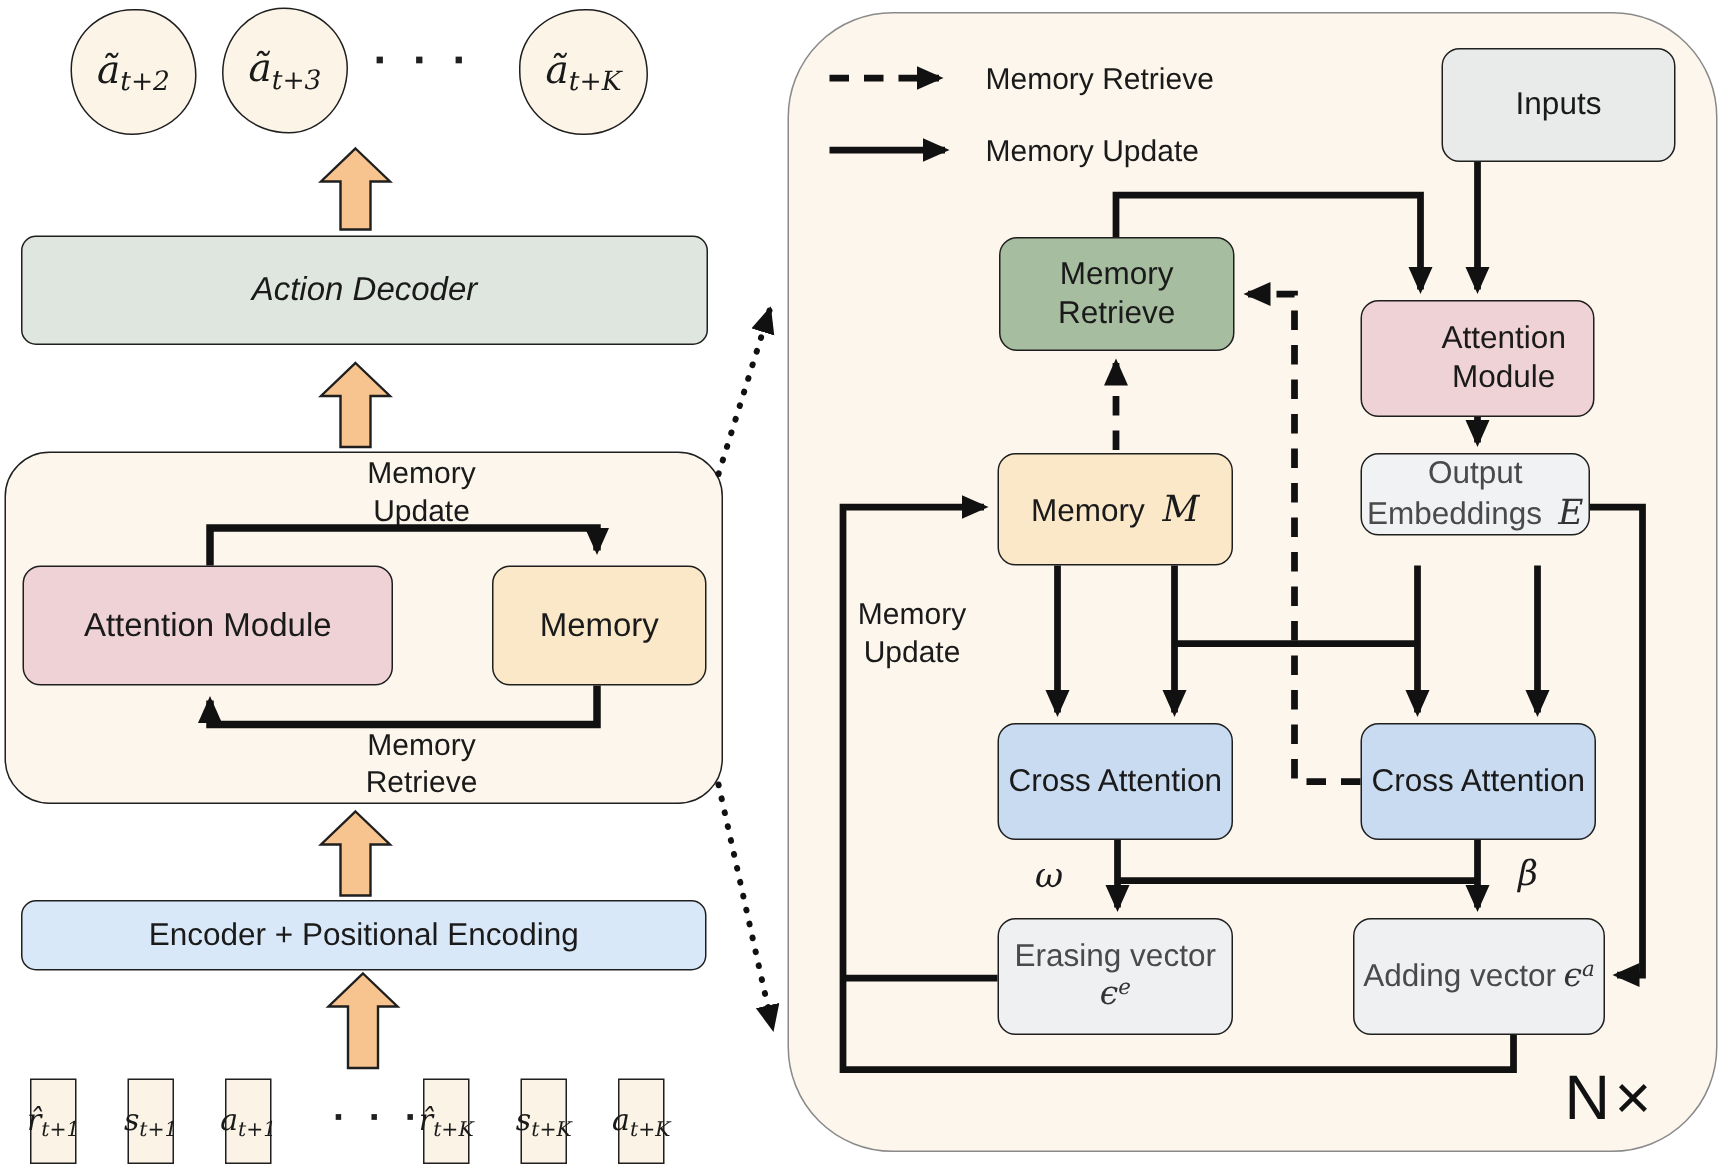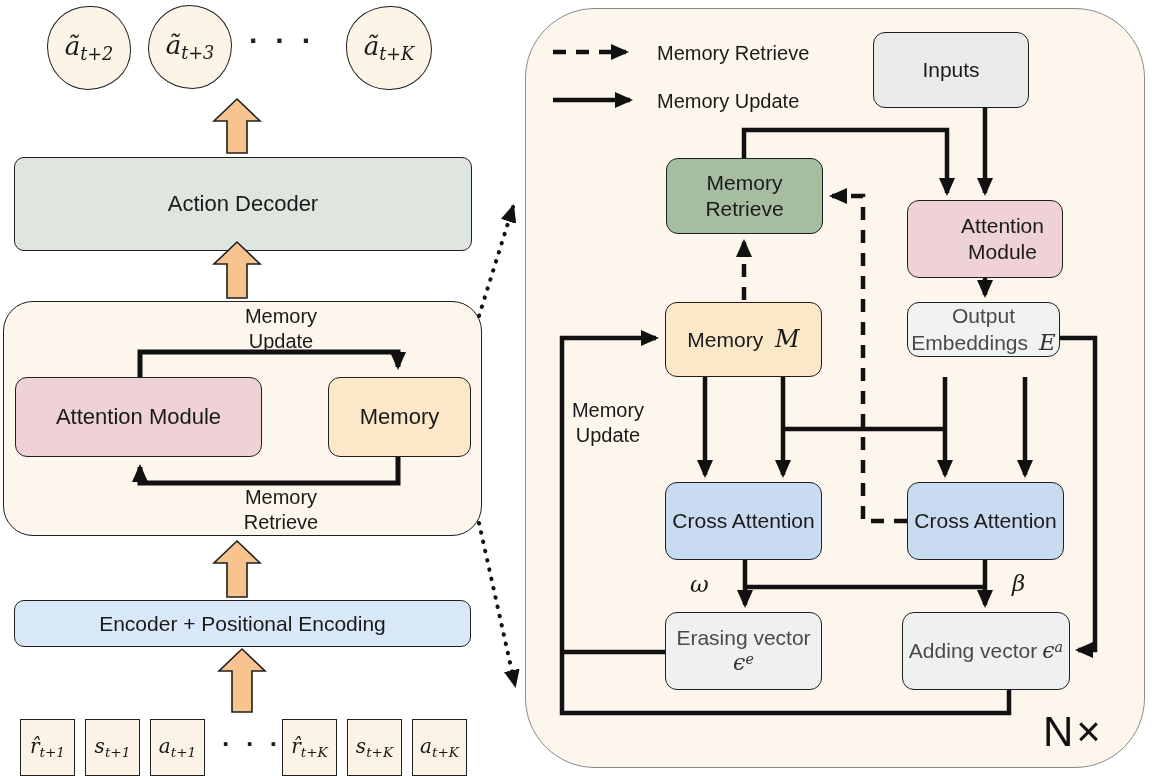--- a/index.html
+++ b/index.html
@@ -9,21 +9,21 @@
        text-align:center;border:1.6px solid #1f1f1f;border-radius:12px;box-sizing:border-box;
        z-index:2;line-height:1.22;}
   .panel{position:absolute;border:1.6px solid #1f1f1f;border-radius:30px;box-sizing:border-box;z-index:1;}
   .label{position:absolute;z-index:3;text-align:center;line-height:1.25;}
   .math{font-family:"DejaVu Serif",serif;font-style:italic;}
   sub{font-size:0.68em;vertical-align:-0.3em;font-family:"DejaVu Serif",serif;font-style:italic;}
   sup{font-size:0.68em;vertical-align:0.45em;font-family:"DejaVu Serif",serif;font-style:italic;}
   .circle{position:absolute;width:82px;height:82px;background:#fbf4e7;border:1.7px solid #1f1f1f;
           display:flex;align-items:center;justify-content:center;z-index:2;
           font-size:26px;}
-  .token{position:absolute;width:55px;height:57px;background:#faf3e6;border:1.7px solid #1f1f1f;
+  .token{position:absolute;width:31px;height:57px;background:#faf3e6;border:1.7px solid #1f1f1f;
          display:flex;align-items:center;justify-content:center;z-index:2;font-size:20px;box-sizing:border-box;}
   .dots{position:absolute;z-index:2;font-size:30px;font-weight:bold;letter-spacing:4px;color:#1f1f1f;}
   svg.overlay{position:absolute;left:0;top:0;z-index:4;}
   .gray-text{color:#4a4a4a;}
 </style>
 </head>
 <body>
 
 <div id="stage">
 
@@ -31,21 +31,21 @@
     <span><span class="math">ã</span><sub>t+2</sub></span>
   </div>
   <div class="circle" style="left:148px;top:5px;border-radius:49% 51% 47% 53% / 52% 48% 52% 48%;">
     <span><span class="math">ã</span><sub>t+3</sub></span>
   </div>
   <div class="dots" style="left:249px;top:24px;">· · ·</div>
   <div class="circle" style="left:346px;top:6px;width:84px;border-radius:52% 48% 50% 50% / 47% 53% 49% 51%;">
     <span><span class="math">ã</span><sub>t+K</sub></span>
   </div>
 
-  <div class="box" style="left:14px;top:157px;width:458px;height:94px;background:#dfe5df;border-radius:10px;font-size:22px;">
+  <div class="box" style="left:14px;top:157px;width:458px;height:73px;background:#dfe5df;border-radius:10px;font-size:22px;font-style:italic;">
     <span>Action Decoder</span>
   </div>
 
   <div class="panel" style="left:3px;top:301px;width:479px;height:235px;background:#fdf6ec;"></div>
   <div class="label" style="left:181px;top:304px;width:200px;font-size:20px;">
     <div>Memory</div>
     <div>Update</div>
   </div>
   <div class="box" style="left:15px;top:377px;width:247px;height:80px;background:#eed2d6;font-size:22px;">
     <span>Attention Module</span>
@@ -80,21 +80,21 @@
     </div>
   <div class="token" style="left:412px;top:719px;">
     <span><span class="math">a</span><sub>t+K</sub></span>
     </div>
 
   <div class="panel" style="left:525px;top:8px;width:620px;height:760px;background:#fdf6ec;border-color:#8a8a8a;border-radius:70px;"></div>
 
   <div class="label" style="left:657px;top:41px;font-size:20px;text-align:left;">Memory Retrieve</div>
   <div class="label" style="left:657px;top:89px;font-size:20px;text-align:right;">Memory Update</div>
 
-  <div class="box" style="left:873px;top:32px;width:156px;height:76px;background:#e9ebeb;font-size:21px;">
+  <div class="box" style="left:961px;top:32px;width:156px;height:76px;background:#e9ebeb;font-size:21px;">
     <span>Inputs</span>
   </div>
 
   <div class="box" style="left:666px;top:158px;width:157px;height:76px;background:#a6bda0;font-size:21px;">
     <span>
       <span style="display:block;">Memory</span>
       <span style="display:block;">Retrieve</span>
     </span>
   </div>
 

